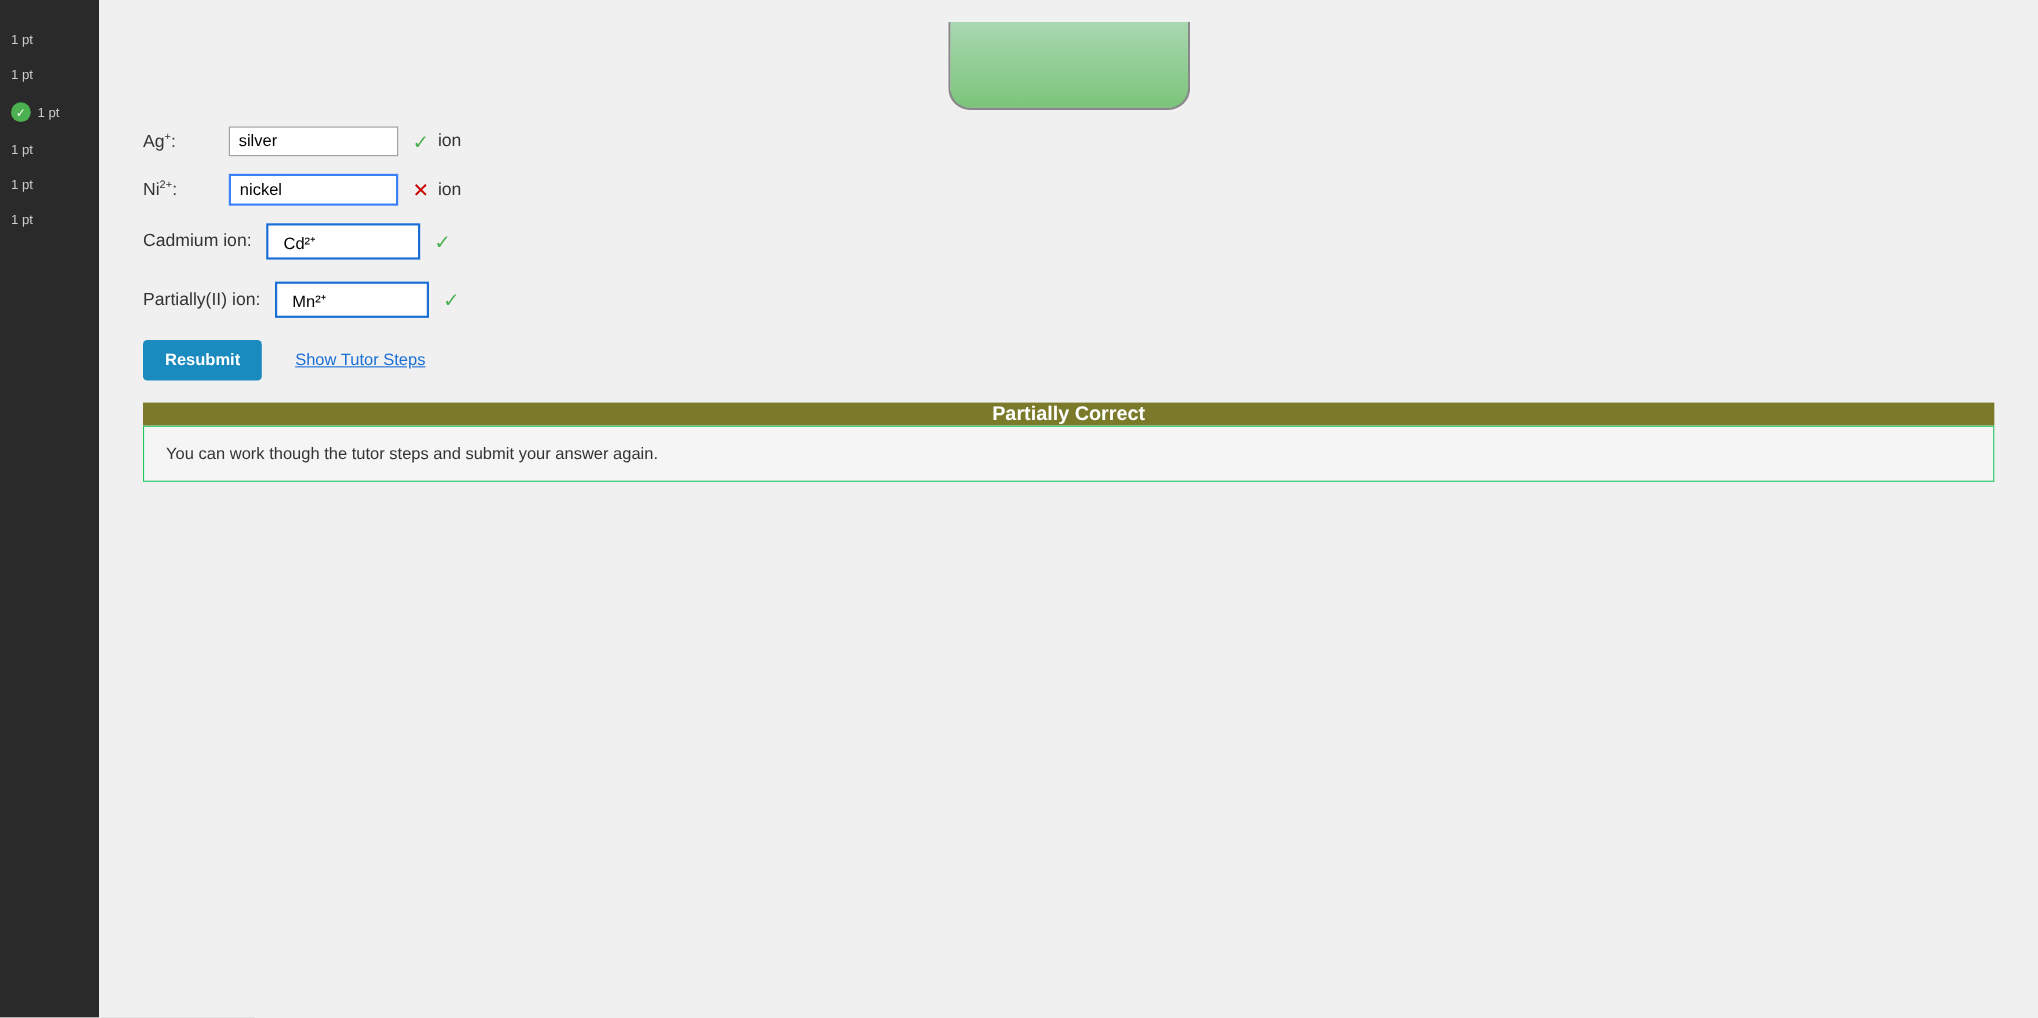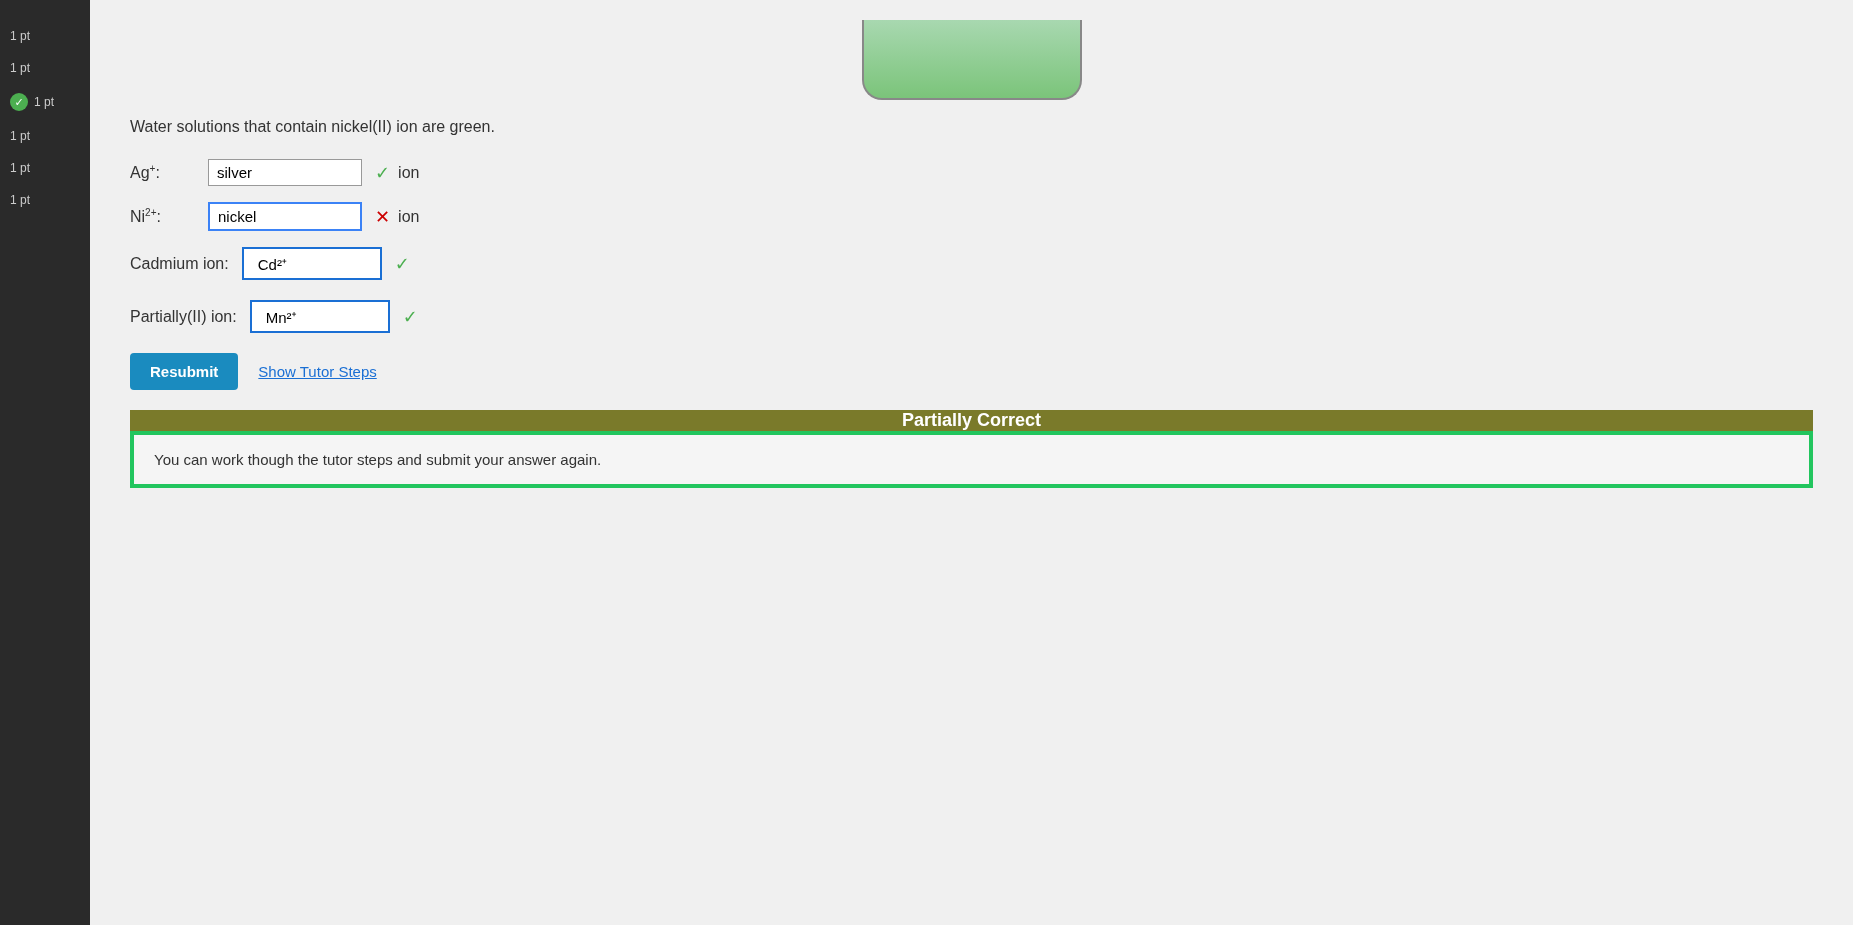--- a/index.html
+++ b/index.html
@@ -162,21 +162,21 @@
     .write-text {
       font-size: 16px;
       color: #333;
       margin-bottom: 20px;
       line-height: 1.5;
     }
 
     .button-row {
       display: flex;
       align-items: center;
-      gap: 20px;
+      gap: 30px;
       margin-bottom: 20px;
     }
 
     .resubmit-btn {
       background-color: #1a8bbf;
       color: white;
       border: none;
       padding: 10px 20px;
       font-size: 15px;
       font-weight: bold;
@@ -197,21 +197,21 @@
       background-color: #7a7a2a;
       color: white;
       text-align: center;
       font-size: 18px;
       font-weight: bold;
       margin-bottom: 0;
     }
 
     .result-detail {
       background-color: #f5f5f5;
-      border: 4px solid #22c55e;
+      border: 1px solid #22c55e;
       padding: 16px 20px;
       font-size: 15px;
       color: #333;
     }
 
     sup {
       font-size: 10px;
     }
   </style>
 </head>
@@ -239,21 +239,20 @@
   </div>
 </div>
 
 <div class="main-content">
   <div class="content-area">
 
     <div class="image-container">
       <div class="beaker-img"></div>
     </div>
 
-    <p class="description-text">Water solutions that contain nickel(II) ion are green.</p>
 
     <div class="ion-row">
       <span class="ion-label">Ag<sup>+</sup>:</span>
       <input class="ion-input correct" type="text" value="silver" style="">
       <span class="check-mark">✓</span>
       <span>ion</span>
     </div>
 
     <div class="ion-row">
       <span class="ion-label">Ni<sup>2+</sup>:</span>

